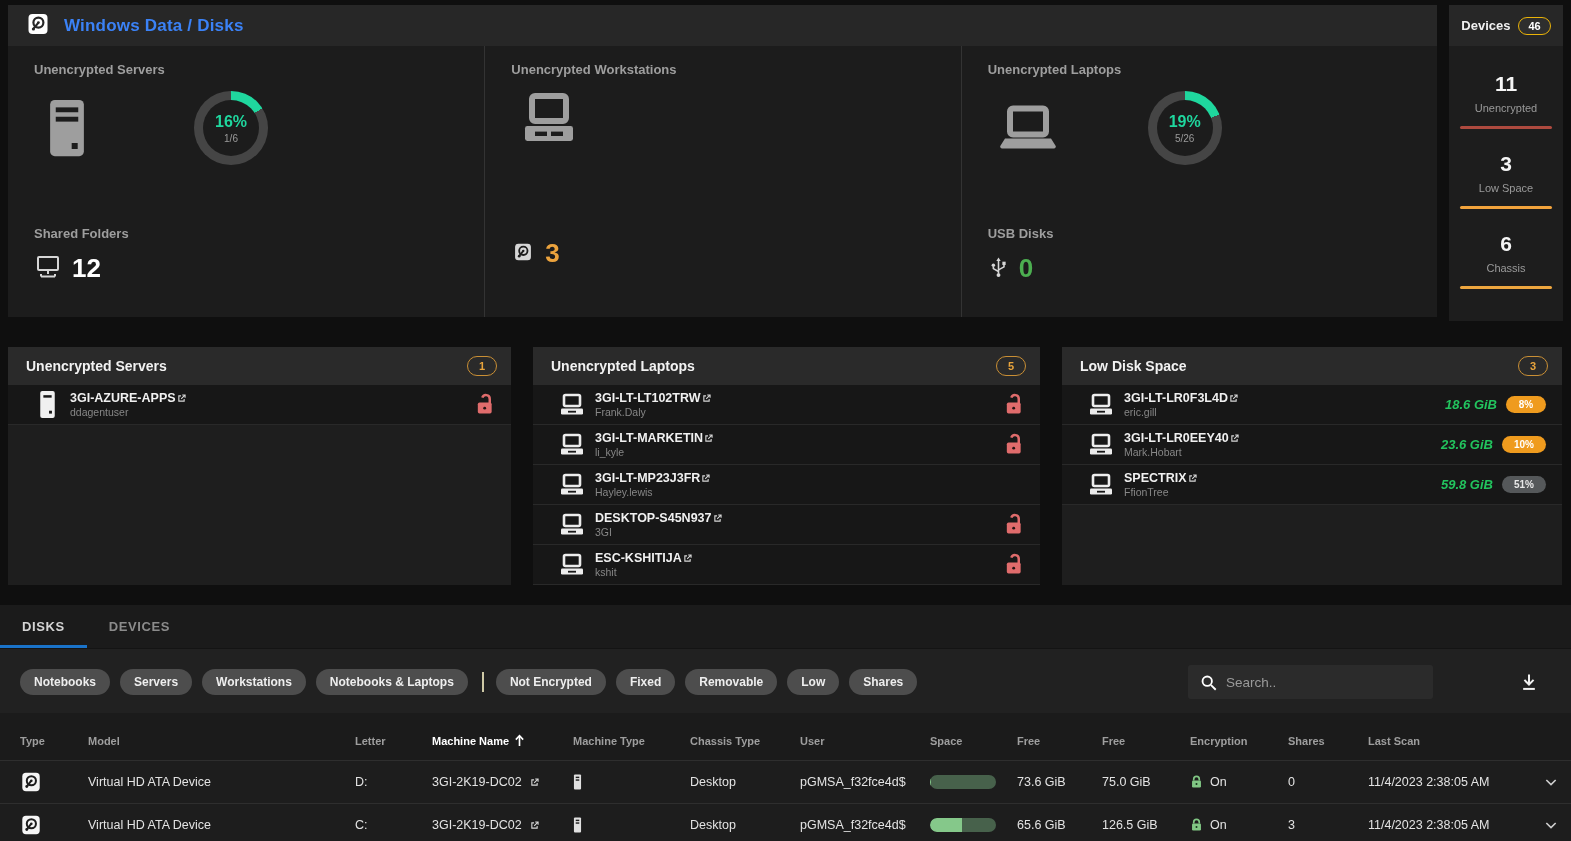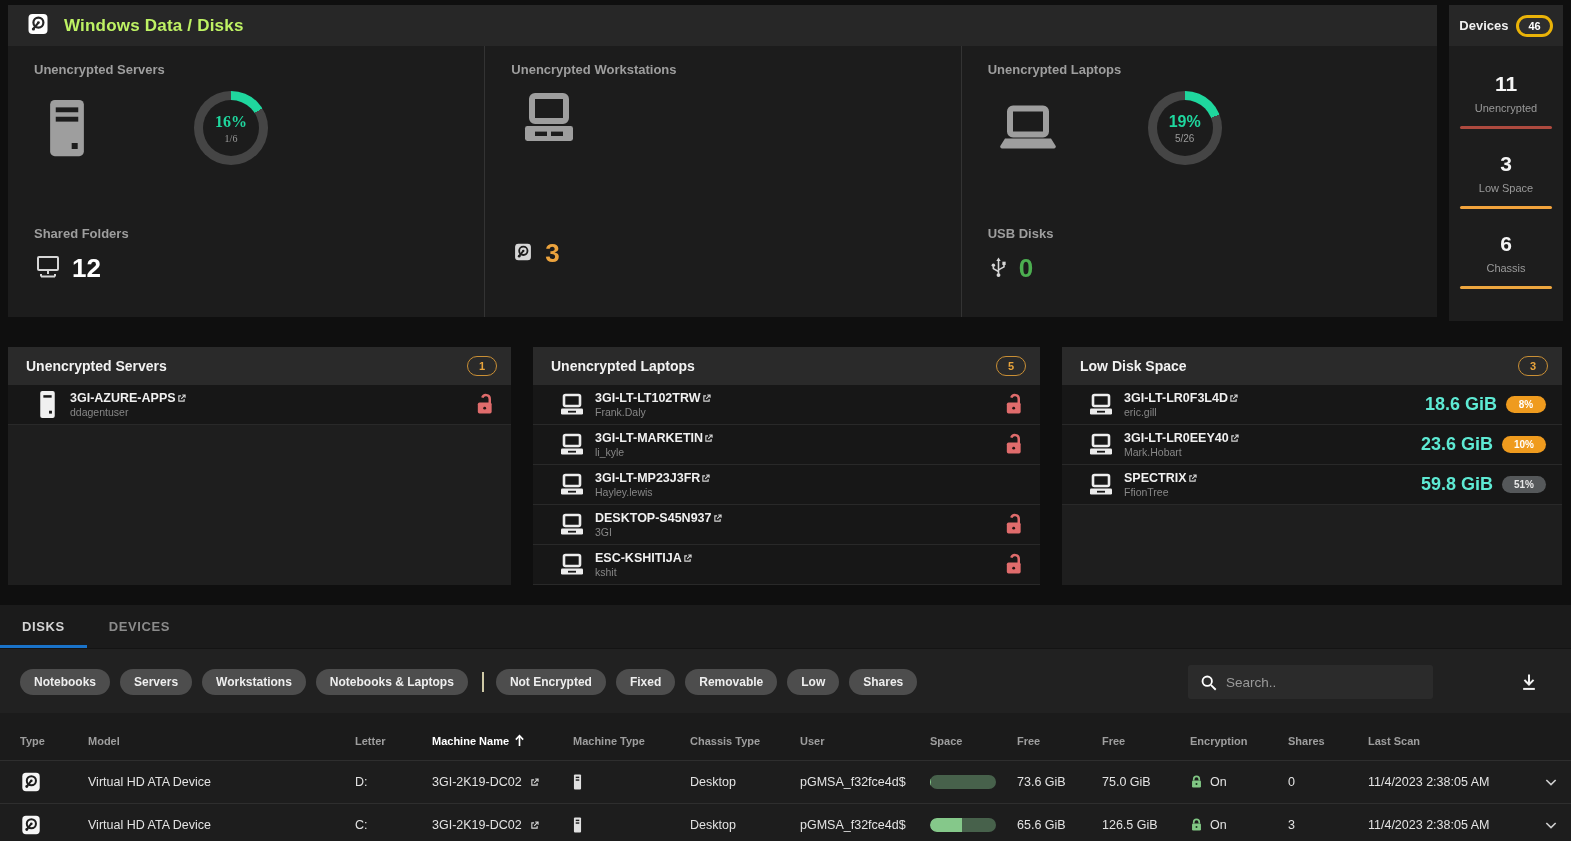--- a/index.html
+++ b/index.html
@@ -3,62 +3,62 @@
 <meta charset="utf-8">
 <style>
   * { box-sizing: border-box; margin: 0; padding: 0; }
   html,body { width:1571px; height:841px; overflow:hidden; }
   body { background:#0f0f0f; font-family:"Liberation Sans", sans-serif; color:#e6e6e6; }
 
   
   .top-row { display:flex; gap:12px; padding:5px 8px 0 8px; }
   .main-card { width:1429px; height:312px; background:#1c1c1c; }
   .main-card-header { height:41px; background:#272727; display:flex; align-items:center; gap:14px; padding-left:18px; }
-  .main-card-header h1 { font-size:17px; font-weight:bold; color:#bef264; letter-spacing:.2px; }
+  .main-card-header h1 { font-size:17px; font-weight:bold; color:#3b82f6; letter-spacing:.2px; }
   .main-card-body { display:flex; height:271px; }
   .stat-col { width:33.333%; display:flex; flex-direction:column; }
   .stat-top { height:160px; padding-top:16px; }
   .stat-col + .stat-col .stat-top, .stat-col + .stat-col .stat-bottom { border-left:1px solid #333; }
   .stat-label { font-size:13px; font-weight:bold; color:#9e9e9e; padding-left:26px; }
   .stat-body { display:flex; align-items:center; padding-left:36px; margin-top:14px; }
   .stat-icon { width:150px; display:flex; align-items:center; }
   .donut { width:74px; height:74px; border-radius:50%; position:relative; background:#454545; }
   .donut::after { content:''; position:absolute; inset:9px; background:#1c1c1c; border-radius:50%; }
   .donut-text { position:absolute; inset:0; z-index:2; display:flex; flex-direction:column; align-items:center; justify-content:center; gap:2px; }
   .donut-pct { color:#1fd79e; font-size:16px; font-weight:bold; }
   .donut-frac { color:#9a9a9a; font-size:10px; }
   .stat-bottom { height:111px; padding-top:20px; }
   .counter-row { display:flex; align-items:center; gap:12px; padding-left:28px; margin-top:12px; }
   .counter-value { font-size:26px; font-weight:bold; }
 
   
   .devices-card { width:114px; height:316px; background:#1d1d1d; }
   .devices-header { height:41px; background:#272727; display:flex; align-items:center; justify-content:center; gap:8px; }
   .devices-title { font-size:13px; font-weight:bold; color:#f0f0f0; }
-  .devices-count { border:3px solid #eab308; border-radius:11px; padding:2px 9px; font-size:11px; font-weight:bold; color:#fff; background:#2e2e2e; }
+  .devices-count { border:1px solid #eab308; border-radius:11px; padding:2px 9px; font-size:11px; font-weight:bold; color:#fff; background:#2e2e2e; }
   .devices-body { padding-top:26px; }
   .dstat { text-align:center; margin-bottom:23px; }
   .dstat-value { font-size:21px; font-weight:bold; color:#f5f5f5; }
   .dstat-label { font-size:11px; color:#9a9a9a; margin-top:6px; }
   .dstat-line { height:3px; width:92px; border-radius:2px; margin:12px auto 0; }
 
   
   .mid-row { display:flex; gap:22px; padding:26px 8px 0 8px; }
   .panel { background:#1e1e1e; height:238px; }
   .panel-1 { width:503px; } .panel-2 { width:507px; } .panel-3 { width:500px; }
   .panel-header { height:38px; background:#2a2a2a; display:flex; align-items:center; padding:0 14px 0 18px; }
   .panel-title { font-size:14px; font-weight:bold; color:#f2f2f2; flex:1; }
   .panel-badge { border:1px solid #c98f35; color:#e8a43c; font-size:11px; font-weight:bold; border-radius:12px; padding:3px 11px; background:transparent; }
   .prow { height:40px; display:flex; align-items:center; background:#171717; border-bottom:1px solid #292929; }
   .prow-icon { width:62px; display:flex; justify-content:center; padding-left:16px; }
   .prow-main { display:flex; flex-direction:column; gap:1px; }
   .prow-name { font-size:12.5px; font-weight:bold; color:#f0f0f0; display:flex; align-items:center; cursor:pointer; }
   .prow-user { font-size:10.5px; color:#878787; }
   .prow-end { margin-left:auto; display:flex; align-items:center; gap:9px; padding-right:16px; }
-  .prow-size { font-size:18px; font-weight:bold; color:#5eead4; }
+  .prow-size { font-size:13px; font-weight:bold; color:#22c55e;font-style:italic; }
   .pill { font-size:10px; font-weight:bold; color:#fff; border-radius:10px; padding:3px 12px; min-width:40px; text-align:center; }
   .pill-orange { background:#ef9b1e; }
   .pill-gray { background:#55585a; color:#e8e8e8; }
 
   
   .bottom { margin-top:20px; background:#1b1b1b; }
   .tabbar { display:flex; height:44px; align-items:stretch; border-bottom:1px solid #141414; }
   .tab { display:flex; align-items:center; justify-content:center; padding:0 22px; font-size:13px; font-weight:bold; letter-spacing:.6px; color:#8b8b8b; position:relative; cursor:pointer; }
   .tab.active { color:#d4d4d4; }
   .tab.active::after { content:''; position:absolute; left:0; right:0; bottom:0; height:3px; background:#1a73c9; }
@@ -108,21 +108,21 @@
           <div class="stat-label">Unencrypted Servers</div>
           <div class="stat-body">
             <span class="stat-icon">
               <svg width="46" height="60" viewBox="0 0 24 32">
                   <rect x="3" y="1" width="18" height="30" rx="2.5" fill="#9e9e9e"></rect>
                   <rect x="6" y="5" width="12" height="2.6" fill="#1c1c1c"></rect>
                   <rect x="6" y="10" width="12" height="2.6" fill="#1c1c1c"></rect>
                   <rect x="14.5" y="24" width="3.2" height="3.2" fill="#1c1c1c"></rect>
                 </svg>
             </span>
-            <div class="donut" style="background: conic-gradient(rgb(31, 215, 158) 16%, rgb(69, 69, 69) 0deg); font-family: Liberation Serif, serif;">
+            <div class="donut" style="background: conic-gradient(rgb(31, 215, 158) 16%, rgb(69, 69, 69) 0deg);">
               <div class="donut-text">
                 <span class="donut-pct">16%</span>
                 <span class="donut-frac">1/6</span>
               </div>
             </div>
           </div>
         </div>
         <div class="stat-bottom">
           <div class="stat-label">Shared Folders</div>
           <div class="counter-row">

